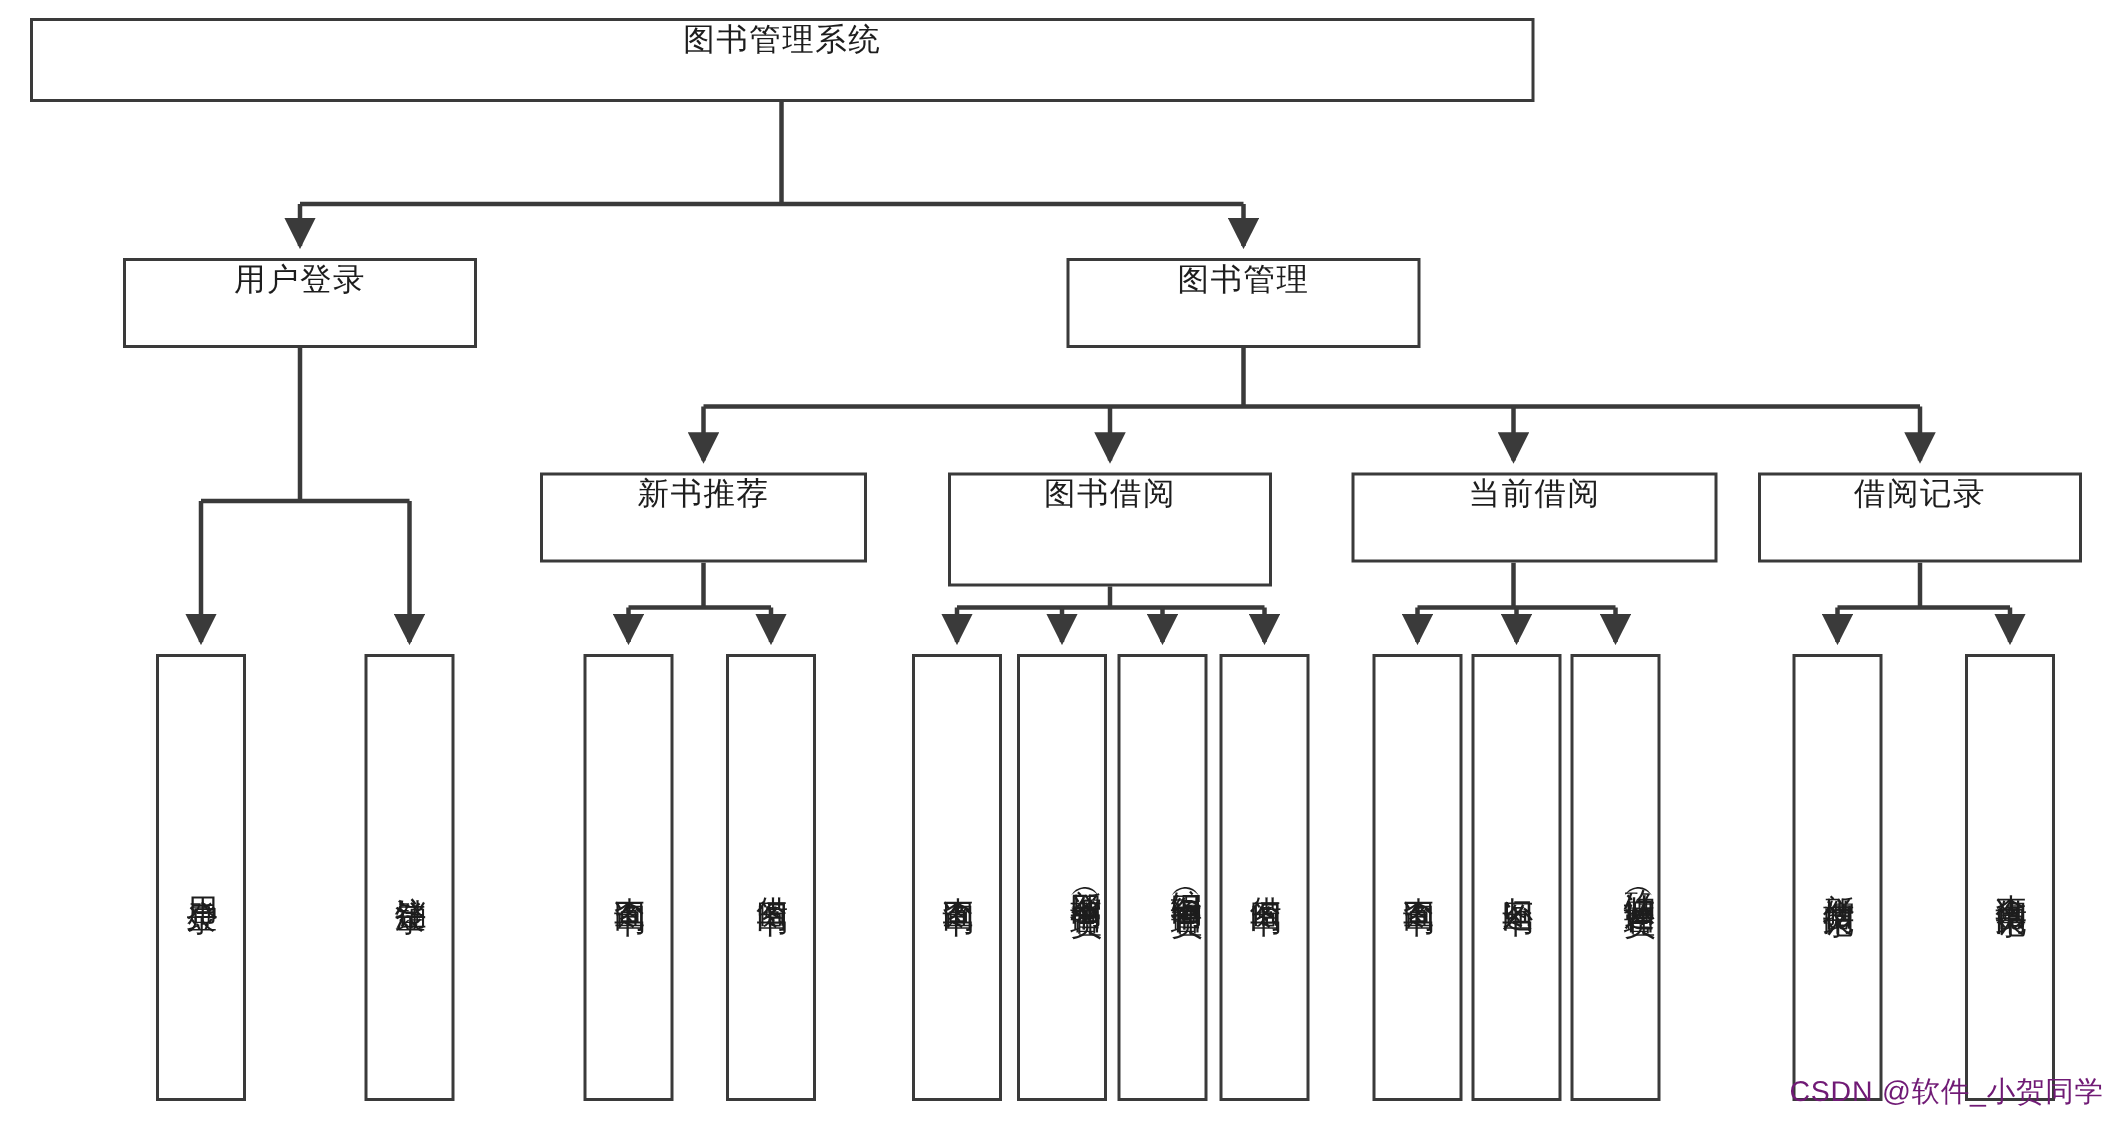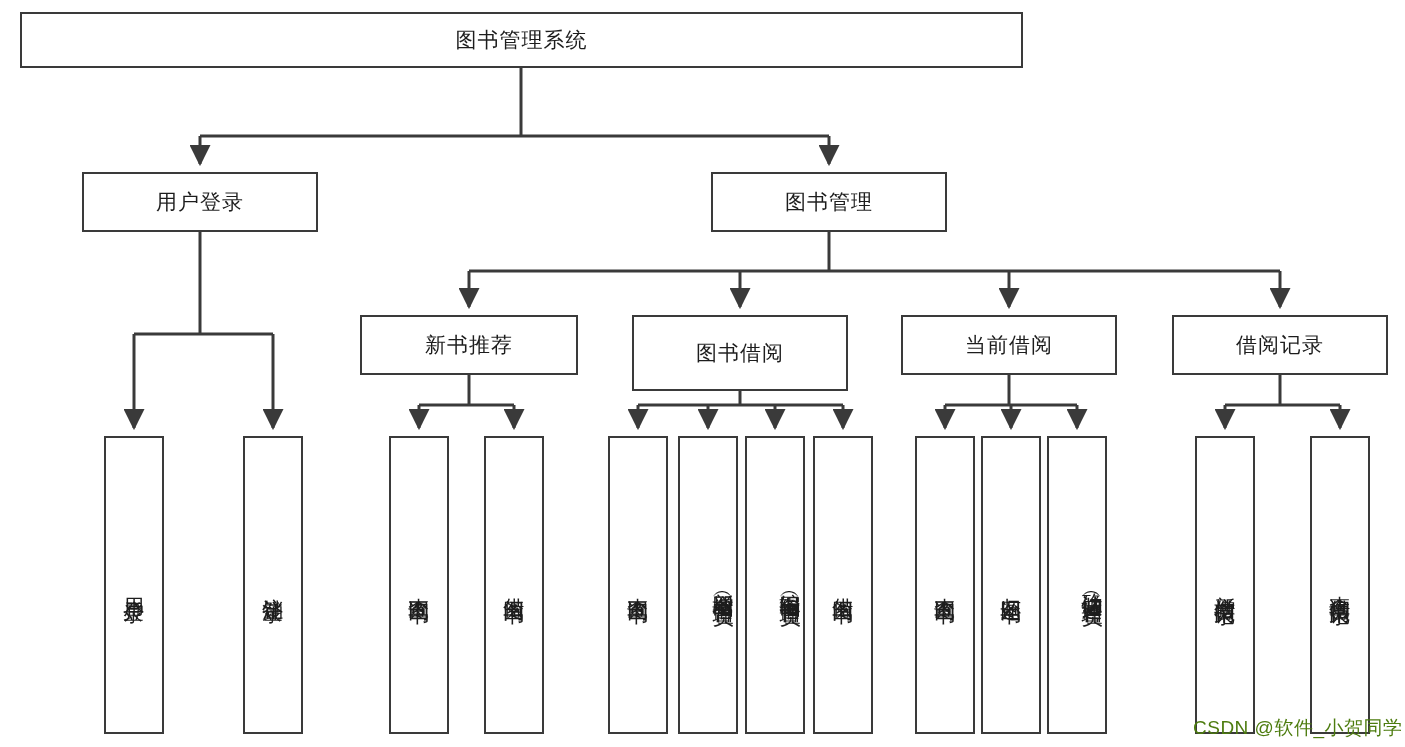--- a/index.html
+++ b/index.html
@@ -25,21 +25,20 @@
     width: 1405px;
     height: 747px;
     pointer-events: none;
   }
   .node {
     position: absolute;
     box-sizing: border-box;
     border: 2px solid #3a3a3a;
     background: #ffffff;
     display: flex;
-    align-items: center;
     justify-content: center;
     color: #1d1d1d;
   }
   .node.horizontal {
     font-size: 21px;
     letter-spacing: 1px;
     line-height: 1.2;
   }
   .node.vertical {
     writing-mode: vertical-rl;
@@ -54,21 +53,21 @@
   .node.vertical.topalign {
     align-items: flex-start;
   }
   .node.vertical .vtext {
     display: block;
     text-align: center;
   }
   .watermark {
     position: absolute;
     font-size: 19px;
-    color: #4d7c0f;
+    color: #701a75;
     white-space: nowrap;
     letter-spacing: 0.5px;
   }
 </style>
 </head>
 <body>
 
 <div id="canvas">
 
   <svg id="wires" viewBox="0 0 1405 747" width="1405" height="747">
@@ -131,21 +130,21 @@
   <div class="node horizontal" style="left:360px; top:315px; width:218px; height:60px;">
     <span>新书推荐</span>
   </div>
 
   <div class="node horizontal" style="left:711px; top:172px; width:236px; height:60px;">
     <span>图书管理</span>
   </div>
   <div class="node horizontal" style="left:632px; top:315px; width:216px; height:76px;">
     <span>图书借阅</span>
   </div>
-  <div class="node horizontal" style="left:901px; top:315px; width:216px; height:60px;">
+  <div class="node horizontal" style="left:901px; top:315px; width:244px; height:60px;">
     <span>当前借阅</span>
   </div>
   <div class="node horizontal" style="left:1172px; top:315px; width:216px; height:60px;">
     <span>借阅记录</span>
   </div>
 
   <div class="node vertical" style="left:104px; top:436px; width:60px; height:298px; align-items:center;">
     <span class="vtext">用户登录</span>
   </div>
   <div class="node vertical" style="left:243px; top:436px; width:60px; height:298px; align-items:center;">

